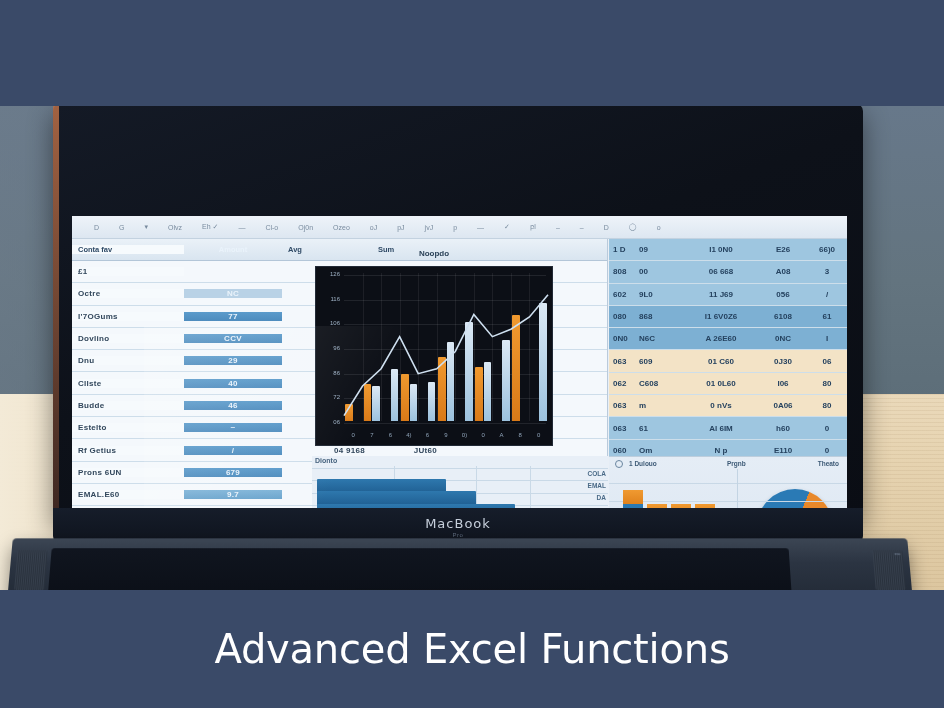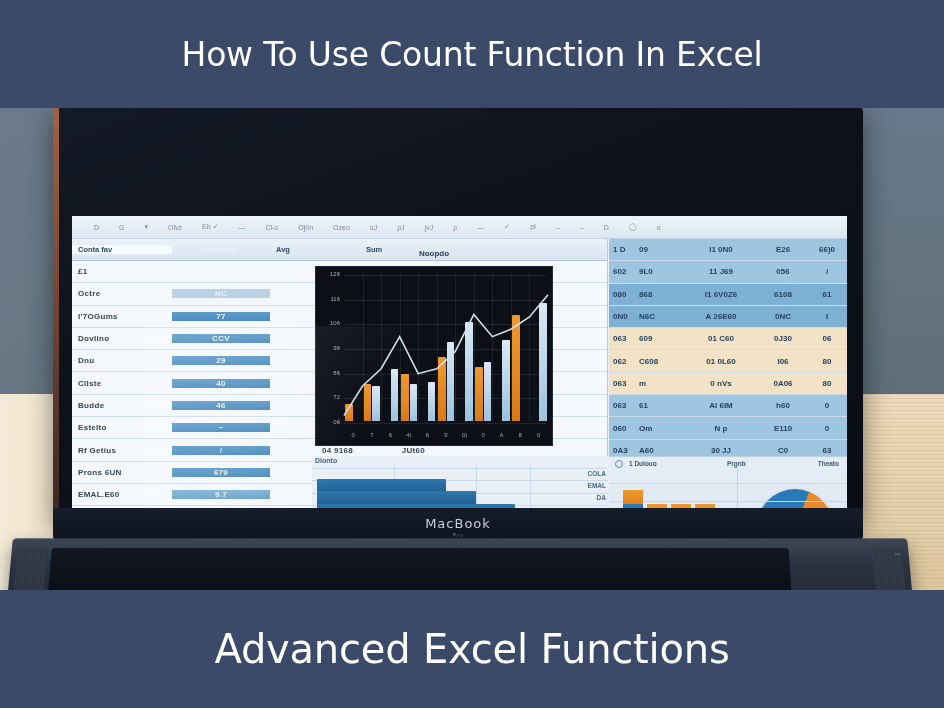--- a/index.html
+++ b/index.html
@@ -92,21 +92,21 @@
   .hdrrow {
     height: 22px; display: flex; align-items: center;
     background: linear-gradient(180deg,#eaf1f8,#d9e5f0);
     border-bottom: 1px solid #b3c6d8;
   }
   .hdrcell { font-size: 7.5px; color: #2f4a66; font-weight: bold; padding-left: 6px; overflow: hidden; white-space: nowrap; }
 
   .row { display: flex; align-items: center; height: 22.3px; border-bottom: 1px solid #cdddea; }
   .cell { font-size: 8px; color: #32475c; padding-left: 6px; overflow: hidden; white-space: nowrap; font-weight: bold; letter-spacing: .3px; }
   .cell.num { text-align: right; padding-right: 7px; padding-left: 0; }
-  .c-a { width: 100px; background: #f6fafd; }
+  .c-a { width: 112px; background: #f6fafd; }
   .c-b { width: 98px; color: #eaf3fb; text-align: center; padding-left: 0; }
   .c-c { width: 90px; }
   .c-d { width: 72px; }
 
   .hl-blue  { background: linear-gradient(180deg,#5b9bcb,#4e8cbe); }
   .hl-blue2 { background: linear-gradient(180deg,#7fb4d8,#6aa4cd); }
   .hl-pale  { background: #b9d2e6; }
 
   
   .rrow { display: flex; align-items: center; height: 22.3px; border-bottom: 1px solid #cddeea; }
@@ -371,20 +371,27 @@
         </div>
 
         <div class="pane" id="pane-right">
           <div id="right-rows">
               <div class="rrow rhl-blue">
                 <span class="rcell rc-0">1 D</span>
                 <span class="rcell rc-1">09</span>
                 <span class="rcell rc-2">I1   0N0</span>
                 <span class="rcell rc-3">E26</span>
                 <span class="rcell rc-4">66)0</span>
+              </div>
+              <div class="rrow rhl-blue">
+                <span class="rcell rc-0">808</span>
+                <span class="rcell rc-1">00</span>
+                <span class="rcell rc-2">06   668</span>
+                <span class="rcell rc-3">A08</span>
+                <span class="rcell rc-4">3</span>
               </div>
               <div class="rrow rhl-blue">
                 <span class="rcell rc-0">602</span>
                 <span class="rcell rc-1">9L0</span>
                 <span class="rcell rc-2">11   J69</span>
                 <span class="rcell rc-3">056</span>
                 <span class="rcell rc-4">/</span>
               </div>
               <div class="rrow rhl-blue-d">
                 <span class="rcell rc-0">080</span>
@@ -588,19 +595,16 @@
           <div class="krow" id="kb-fn" style="top:2px;"></div>
           <div class="krow" id="kb-r1" style="top:12px;"></div>
           <div class="krow" id="kb-r2" style="top:26px;"></div>
         </div>
         <div id="touchbar-r">esc</div>
       </div>
       <div id="shadow"></div>
     </div>
   </div>
 
-  <div class="banner" id="banner-top">
-    <div class="banner-text" id="title-top">How To Use Count Function In Excel</div>
-  </div>
   <div class="banner" id="banner-bottom">
     <div class="banner-text" id="title-bottom">Advanced Excel Functions</div>
   </div>
 </div>
 
 </body></html>

